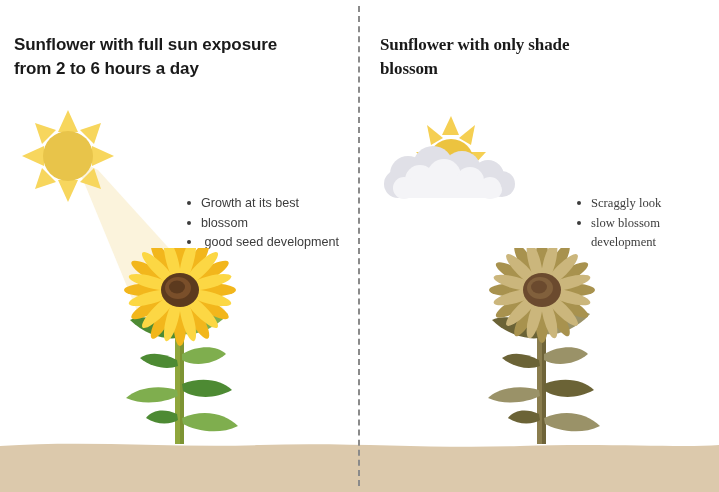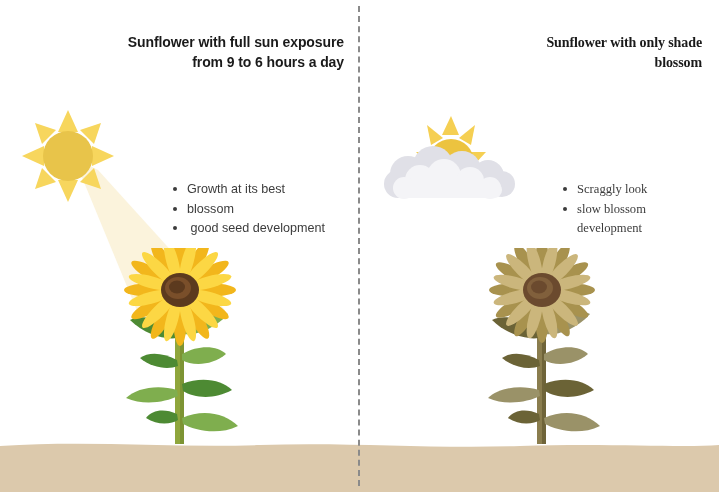--- a/index.html
+++ b/index.html
@@ -34,34 +34,34 @@
     left: 0;
     bottom: 0;
     width: 719px;
     height: 56px;
   }
 
   
   .title {
     position: absolute;
     top: 33px;
-    font-size: 14px;
+    font-size: 17px;
     font-weight: bold;
     color: #1a1a1a;
-    text-align: right;
+    text-align: left;
     line-height: 1.42;
     letter-spacing: -0.1px;
   }
   .title.left  { left: 14px;  width: 330px; }
   .title.right { left: 380px; width: 322px; font-family: Liberation Serif, serif; }
 
   
   .bullets {
     position: absolute;
-    margin: 0;
+    margin: 14px;
     padding: 0;
     list-style: none;
     font-size: 12.6px;
     color: #3c3c3c;
     line-height: 1.56;
   }
   .bullets.left  { left: 170px; top: 180px; width: 180px; }
   .bullets.right { left: 560px; top: 180px; width: 150px; font-family: Liberation Serif, serif; }
   .bullets li {
     position: relative;
@@ -87,21 +87,21 @@
 <div id="canvas">
 
   <svg class="ground" viewBox="0 0 719 56" preserveAspectRatio="none">
     <path d="M0,10 C90,4 170,12 260,9 C350,6 430,13 520,10 C610,7 680,12 719,9 L719,56 L0,56 Z" fill="#dcc9ac"></path>
   </svg>
 
   <div class="divider"></div>
 
   <div class="title left">
     <div>Sunflower with full sun exposure</div>
-    <div>from 9 to 6 hours a day</div>
+    <div>from 2 to 6 hours a day</div>
   </div>
 
   <div class="title right">
     <div>Sunflower with only shade</div>
     <div>blossom</div>
   </div>
 
   <svg class="art" style="left:40px; top:140px; width:220px; height:200px;" viewBox="0 0 220 200">
     <path d="M34,18 L58,30 L185,170 L100,178 Z" fill="#fbf3dc"></path>
   </svg>

